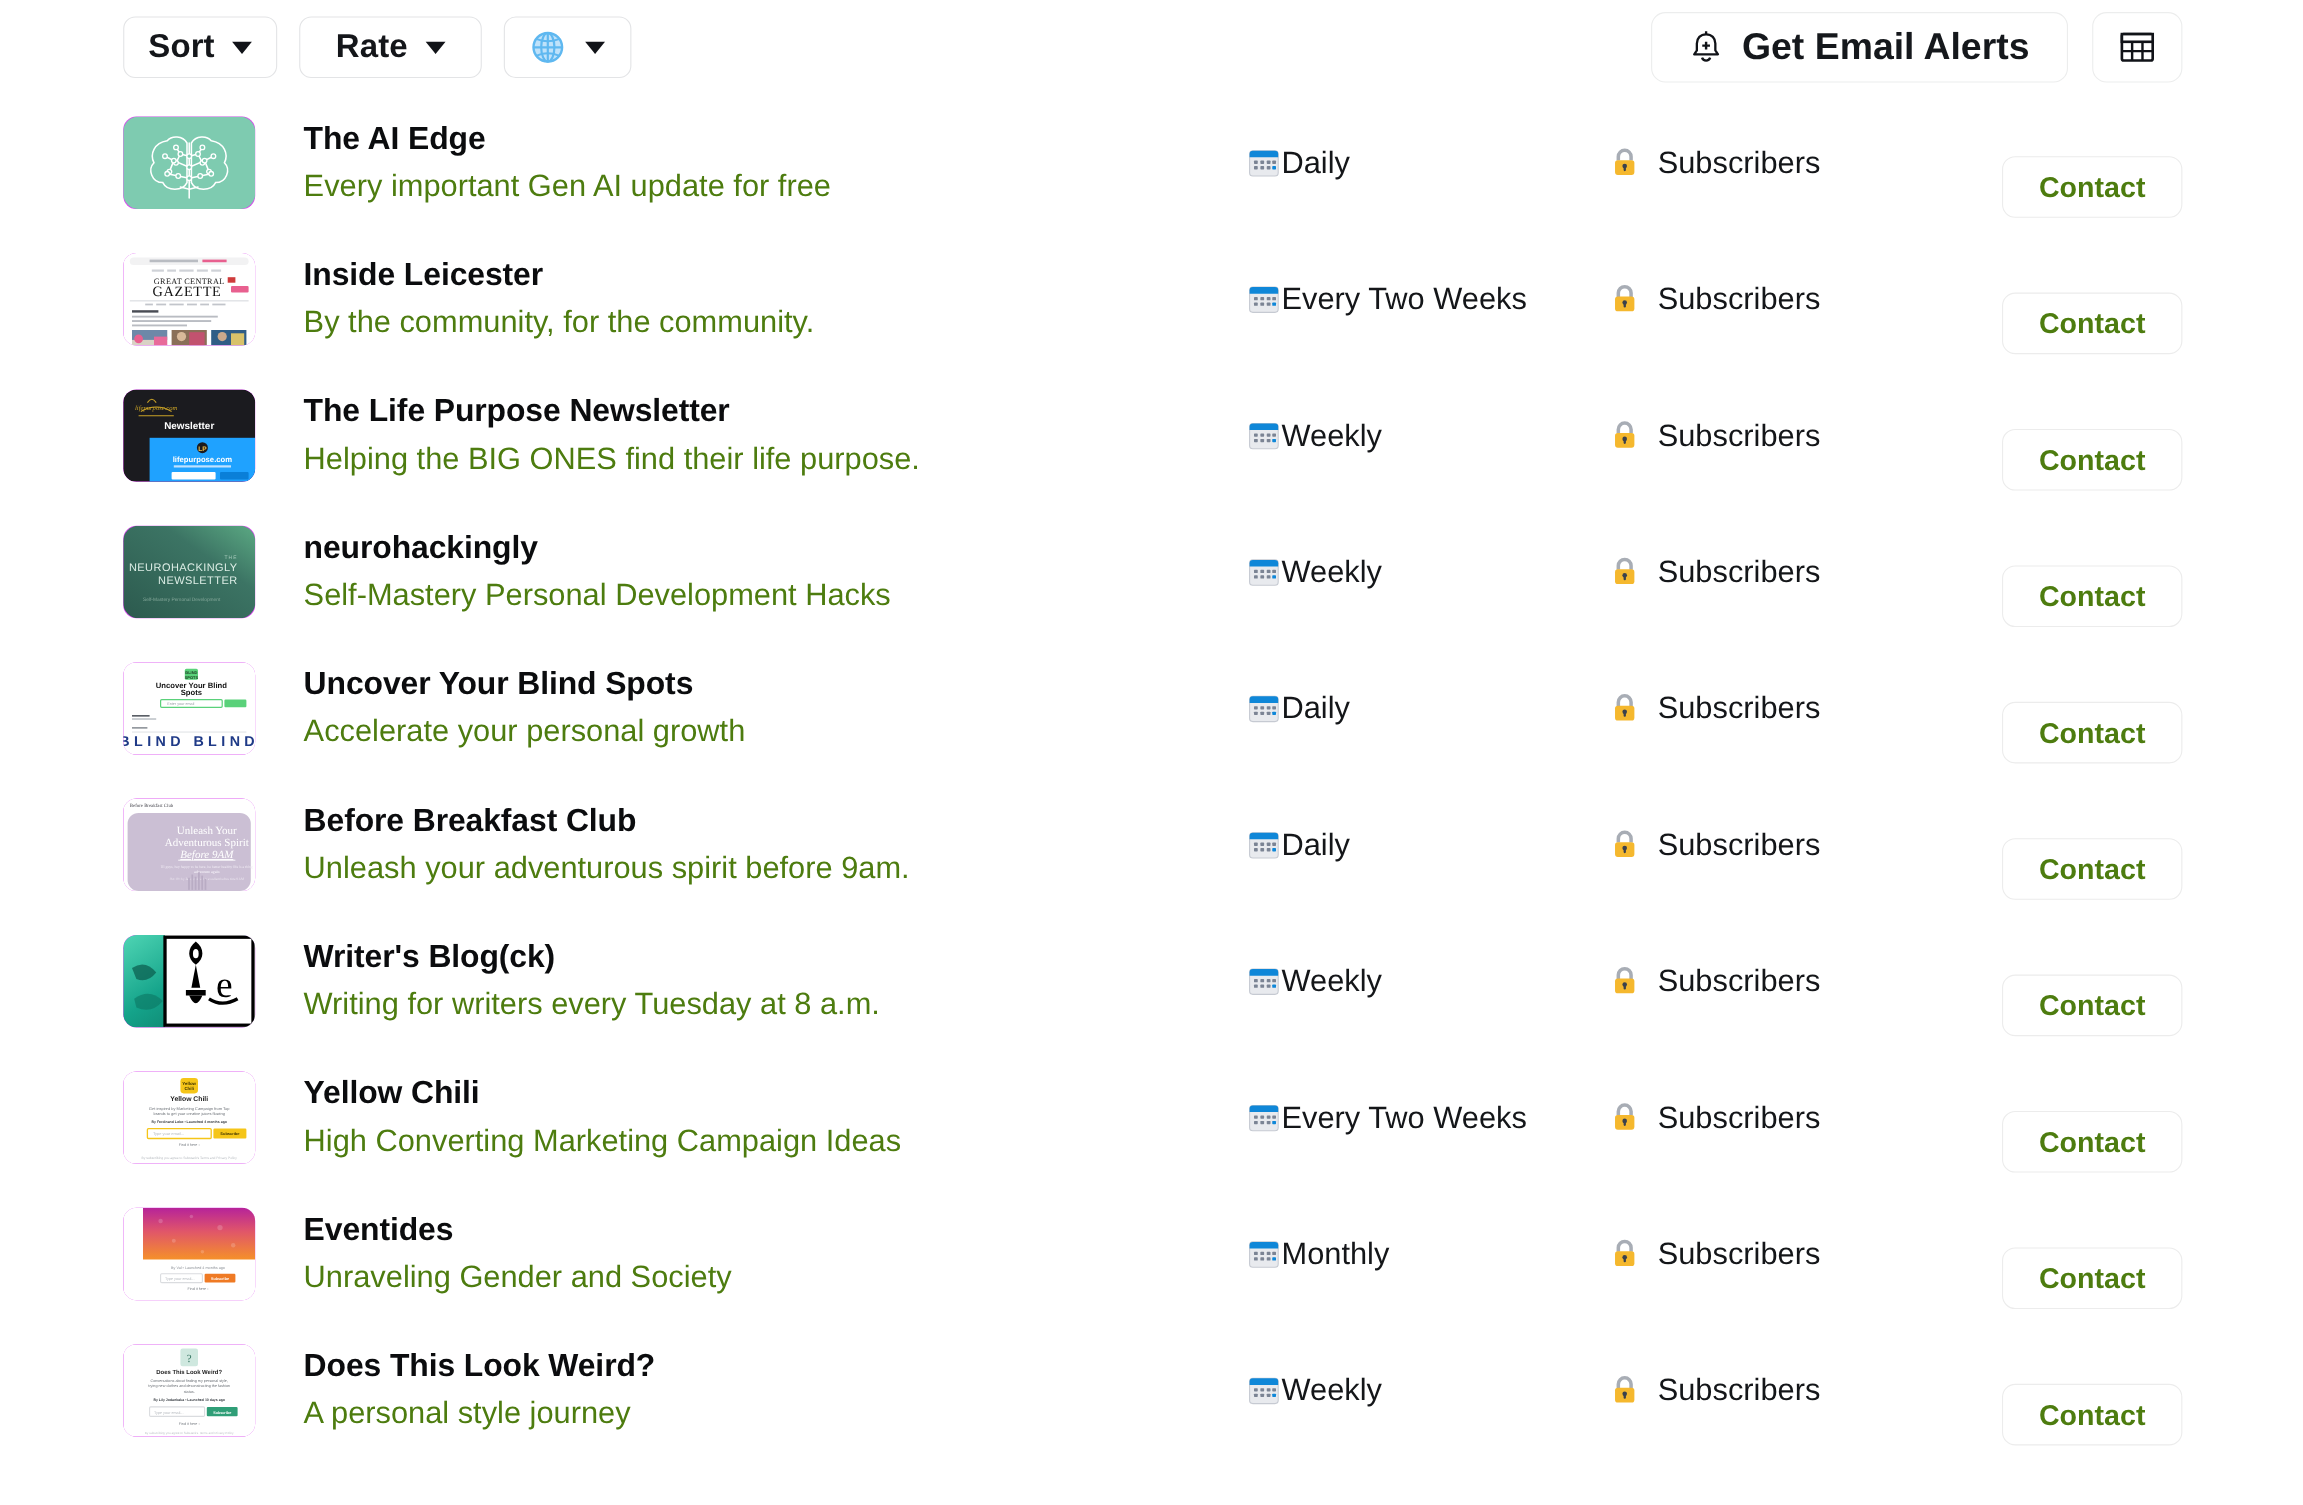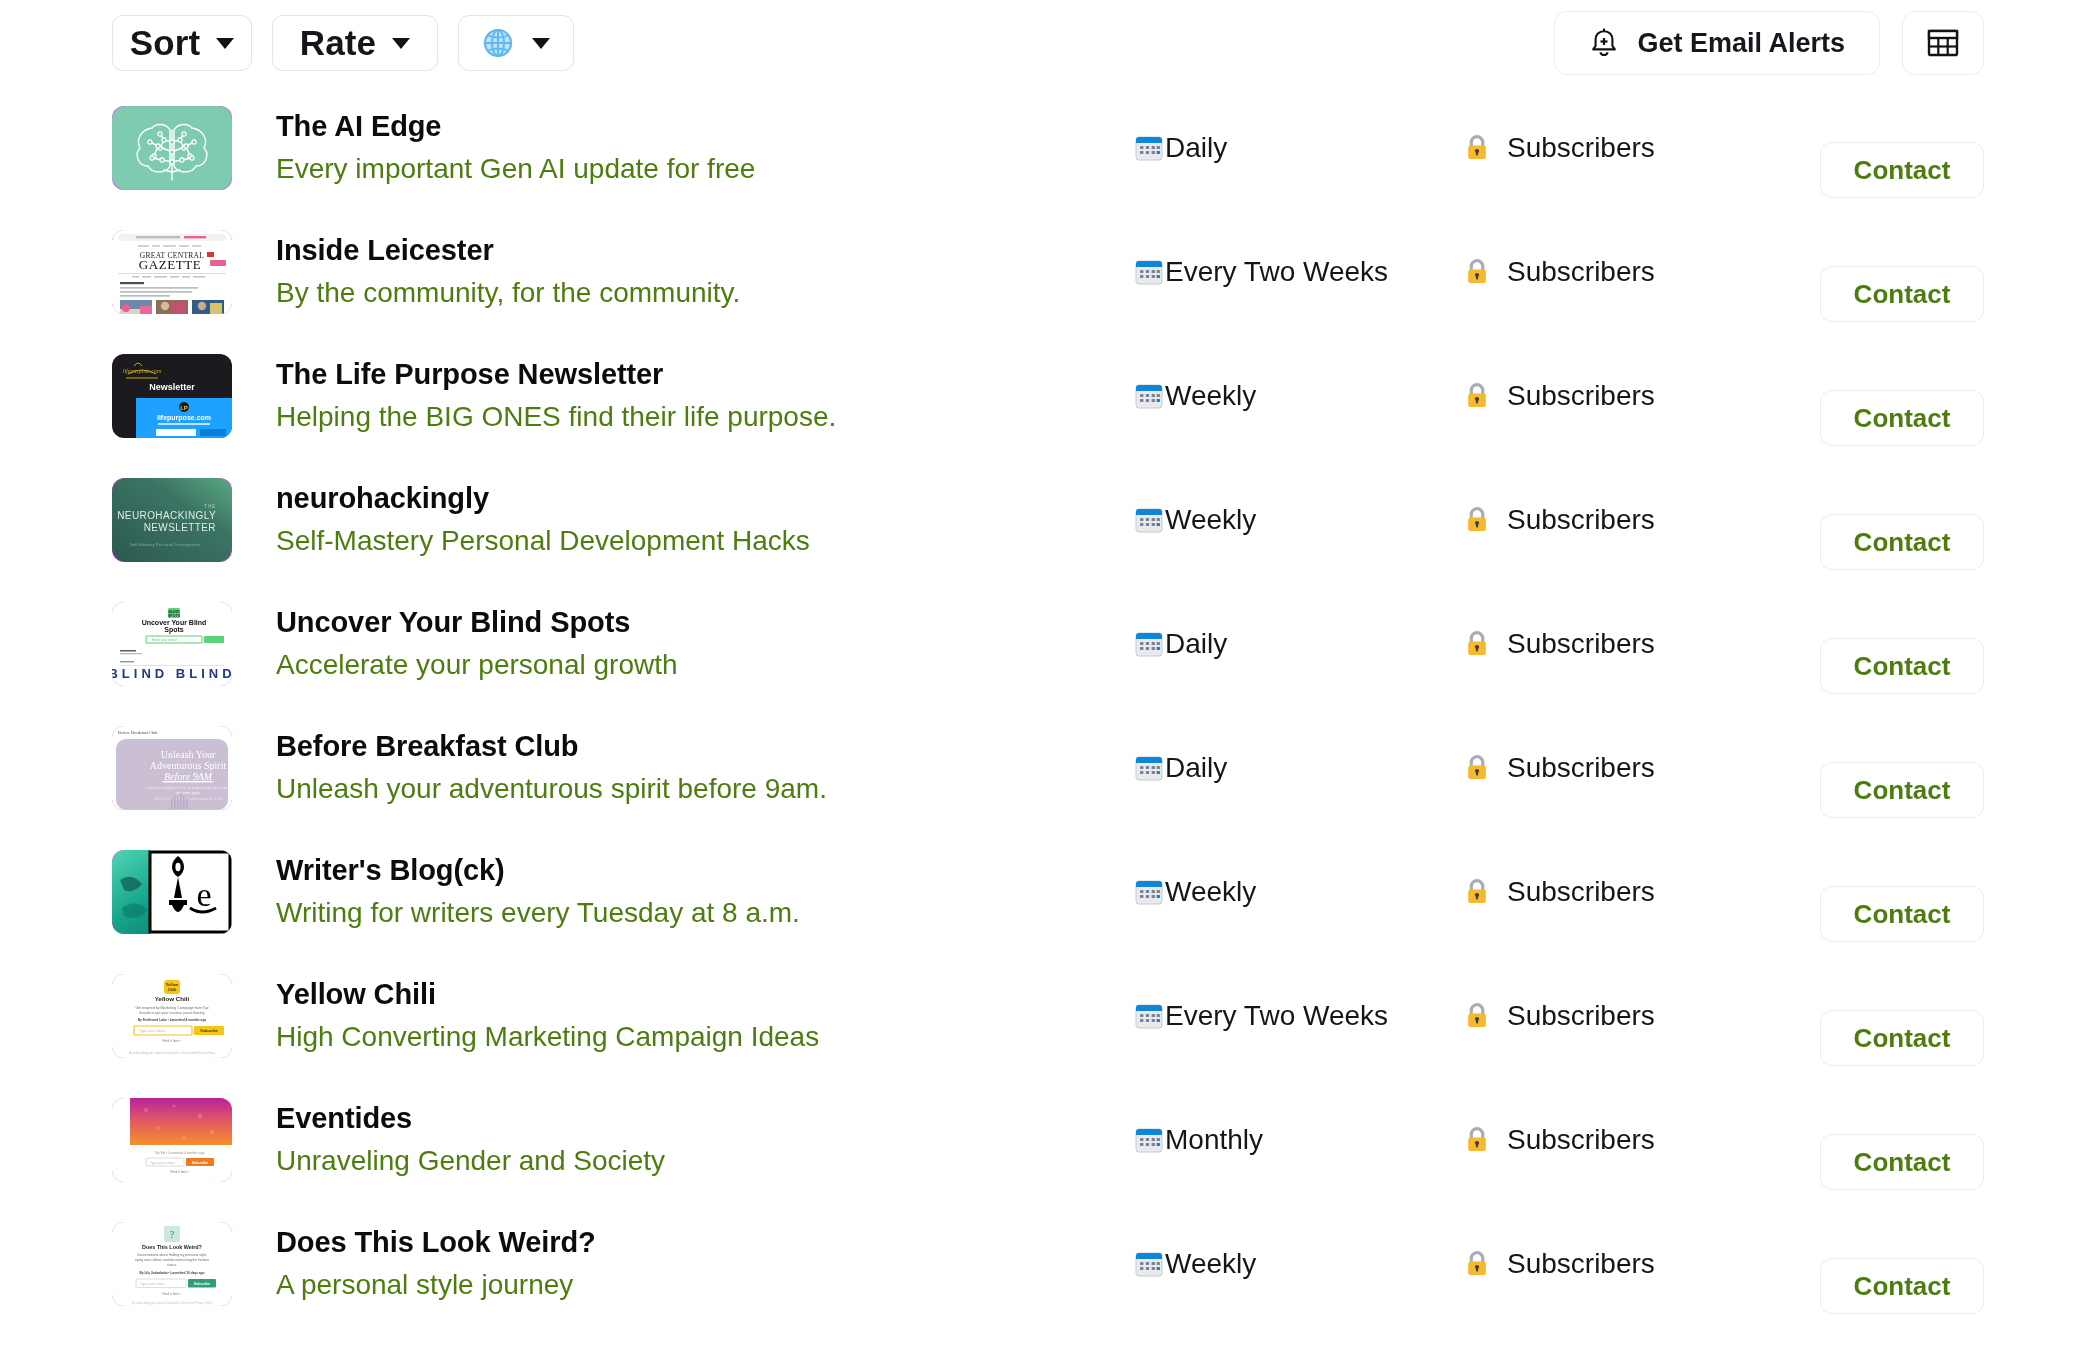--- a/index.html
+++ b/index.html
@@ -41,21 +41,21 @@
     border-radius: 11px;
     background: #ffffff;
     height: 56px;
     box-sizing: border-box;
     display: flex;
     align-items: center;
     justify-content: center;
     gap: 16px;
     padding: 0 26px;
     cursor: pointer;
-    font-size: 35px;
+    font-size: 30px;
     font-weight: bold;
     color: #14161a;
     letter-spacing: .1px;
   }
   .pill.sort { width: 140px; }
   .pill.rate { width: 166px; }
   .pill.lang { width: 116px; gap: 18px; }
 
   .caret {
     width: 0; height: 0;
@@ -71,21 +71,21 @@
     border: 1.5px solid #eceded;
     border-radius: 13px;
     background: #ffffff;
     height: 64px;
     box-sizing: border-box;
     display: flex;
     align-items: center;
     gap: 18px;
     padding: 0 34px;
     cursor: pointer;
-    font-size: 27px;
+    font-size: 34px;
     font-weight: bold;
     color: #15181c;
   }
   .grid-btn {
     border: 1.5px solid #eceded;
     border-radius: 13px;
     background: #ffffff;
     width: 82px;
     height: 64px;
     box-sizing: border-box;

